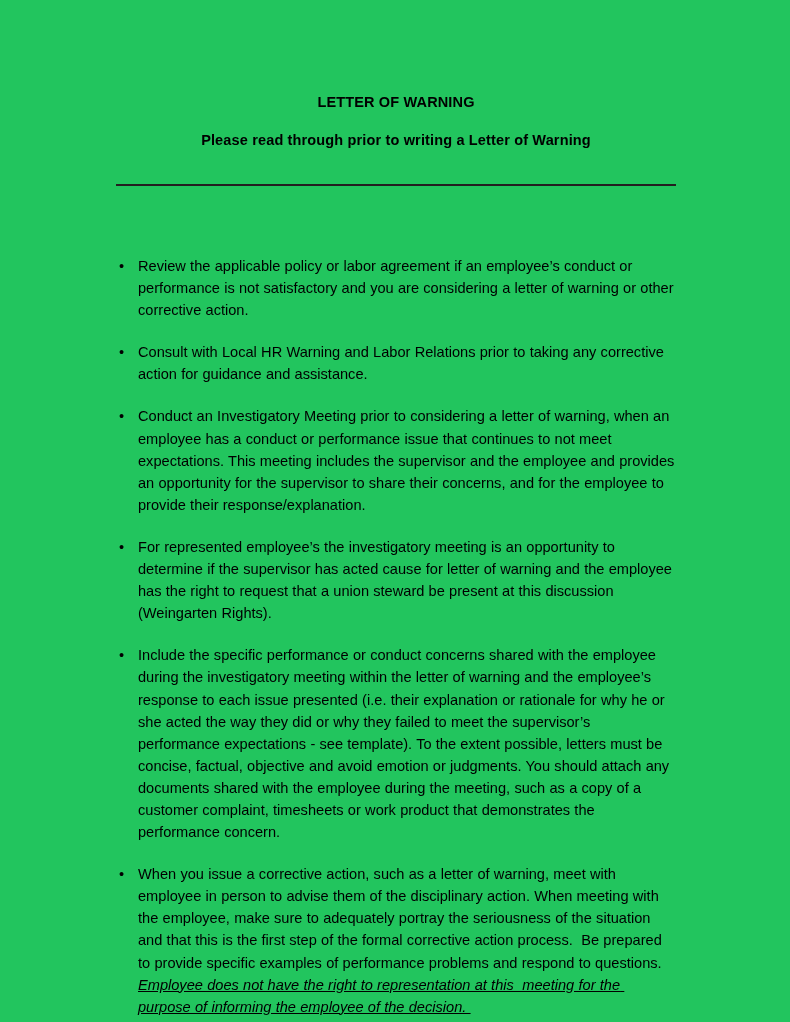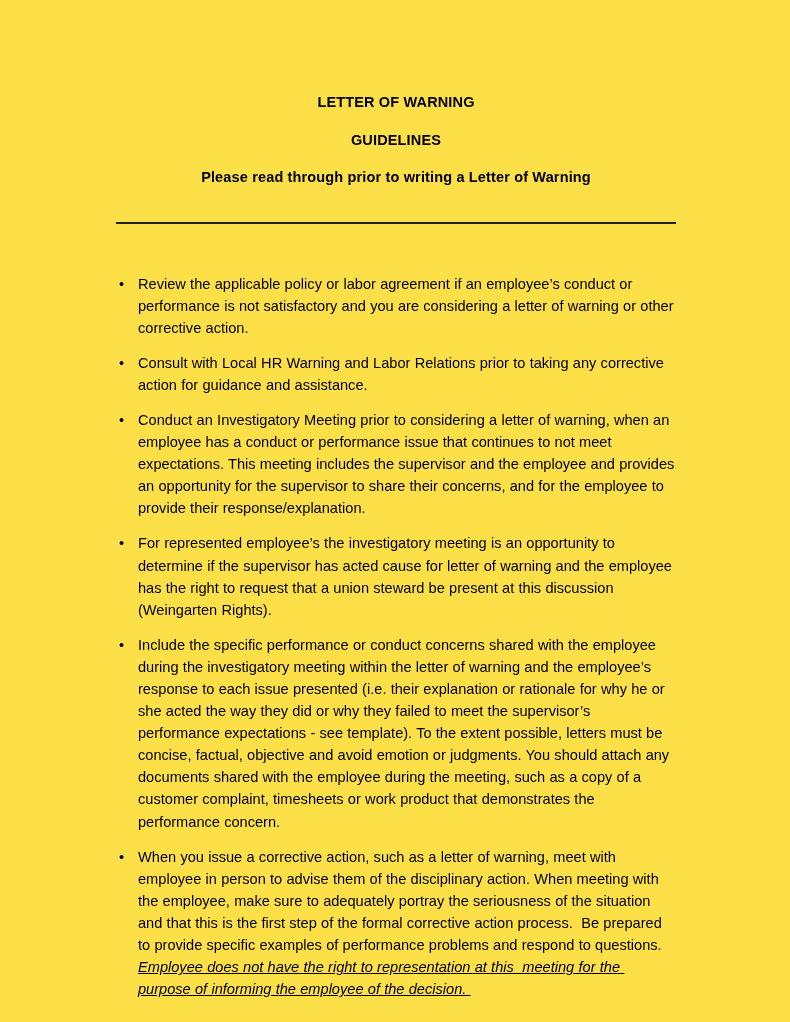--- a/index.html
+++ b/index.html
@@ -9,21 +9,21 @@
     background: #ffffff;
   }
   body {
     font-family: "Liberation Sans", sans-serif;
     color: #000000;
   }
   .page {
     position: relative;
     width: 790px;
     height: 1022px;
-    background: #fde047;
+    background: #22c55e;
     margin: 0 auto;
     overflow: hidden;
     box-sizing: border-box;
   }
   .content {
     position: absolute;
     left: 116px;
     top: 0;
     width: 560px;
   }
@@ -68,37 +68,37 @@
   .bullet-dot {
     position: absolute;
     left: 3px;
     top: 0;
     font-size: 14.6px;
     line-height: 22.1px;
   }
   .bullet-text {
     display: block;
     white-space: pre-wrap;
+    margin-top: 20px;
   }
   .emph-underline {
     font-style: italic;
     text-decoration: underline;
     white-space: pre-wrap;
     text-align: right;
   }
 </style>
 </head>
 <body>
 
 <div class="page">
   <div class="content">
 
     <div class="doc-title title-1">LETTER OF WARNING</div>
 
-    <div class="doc-title title-2">GUIDELINES</div>
 
     <div class="doc-title title-3">Please read through prior to writing a Letter of Warning</div>
 
     <hr class="divider">
 
     <ul class="bullet-list">
 
       <li class="bullet-item">
         <span class="bullet-dot">•</span>
         <span class="bullet-text">Review the applicable policy or labor agreement if an employee’s conduct or performance is not satisfactory and you are considering a letter of warning or other corrective action.</span>

